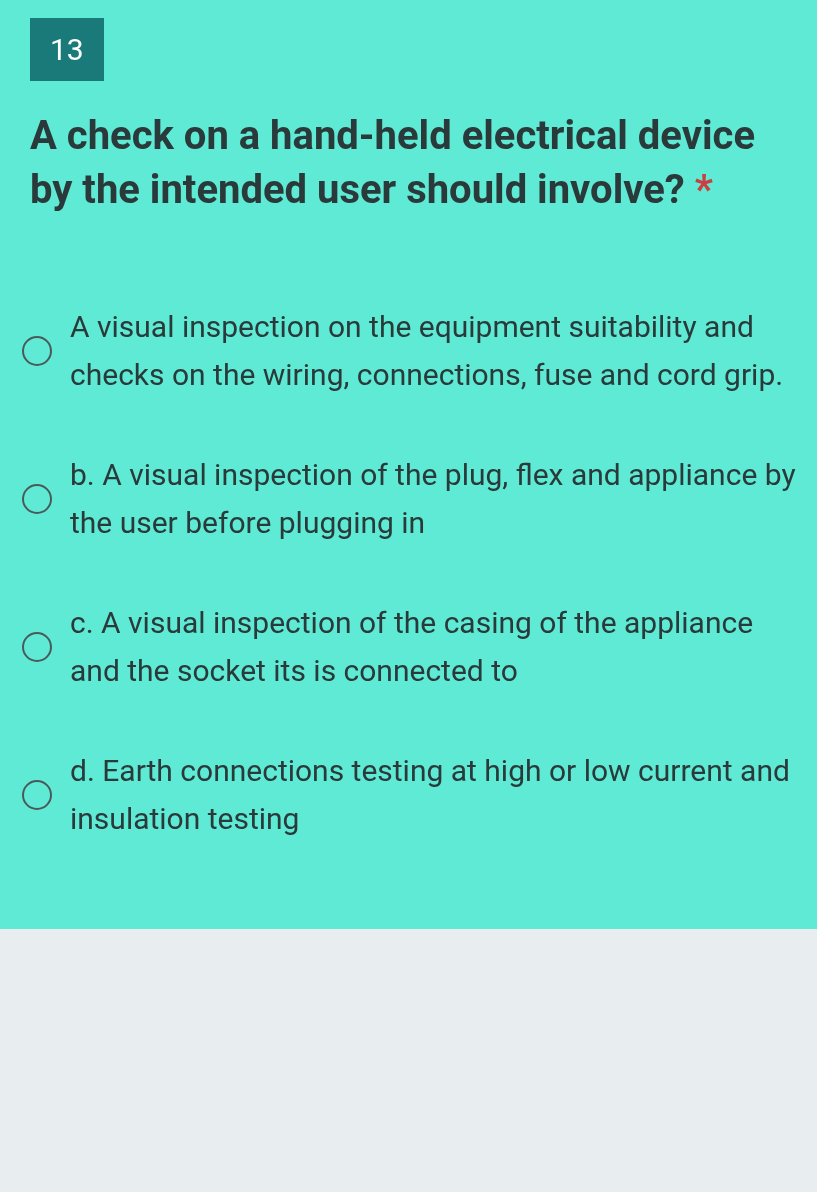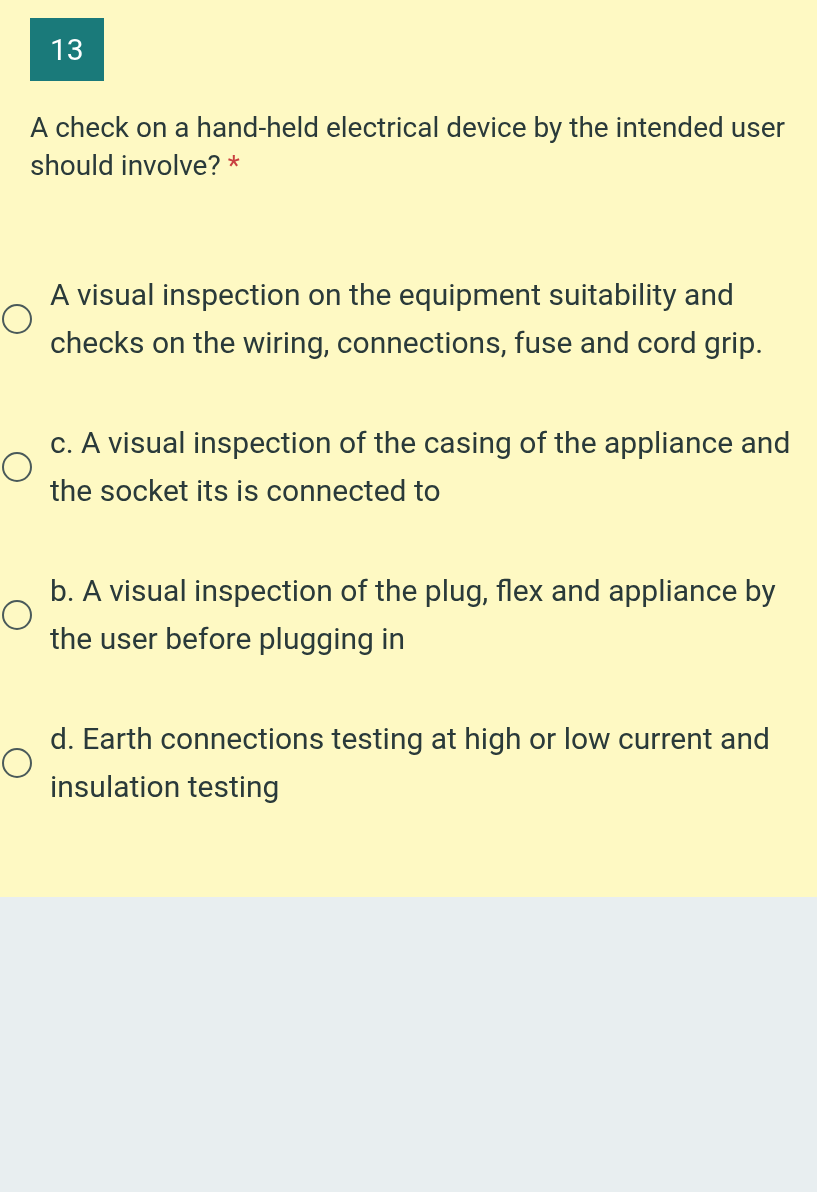--- a/index.html
+++ b/index.html
@@ -3,52 +3,53 @@
 <meta charset="utf-8">
 <style>
   * { box-sizing: border-box; margin: 0; padding: 0; }
   body {
     font-family: -apple-system, BlinkMacSystemFont, "Segoe UI", Roboto, Helvetica, Arial, sans-serif;
     background: #e8eef0;
     width: 817px;
     color: #2c3e3e;
   }
   .question-card {
-    background: #fef9c3;
+    background: #5eead4;
     width: 100%;
   }
   .question-header {
     padding: 18px 30px 30px 30px;
   }
   .question-number {
     display: inline-block;
     background: #1a7a7a;
     color: #ffffff;
     font-size: 30px;
     font-weight: 400;
     padding: 14px 20px;
     margin-bottom: 28px;
   }
   .question-text {
-    font-size: 28px;
+    font-size: 40px;
     line-height: 1.35;
     color: #2a3a3a;
-    font-weight: 400;
+    font-weight: 700;
   }
   .required-star {
     color: #c94040;
   }
   .points {
     font-size: 34px;
     color: #1a7a7a;
     font-weight: 400;
     margin-top: 4px;
   }
   .options {
     padding: 30px 18px 60px 0;
+    margin-left: 20px;
   }
   .option {
     display: flex;
     align-items: center;
     padding: 26px 0 26px 0;
     cursor: pointer;
   }
   .radio {
     flex: 0 0 auto;
     width: 30px;
@@ -83,26 +84,26 @@
 
   <div class="options">
 
     <label class="option">
       <span class="radio"></span>
       <span class="option-text">A visual inspection on the equipment suitability and checks on the wiring, connections, fuse and cord grip.</span>
     </label>
 
     <label class="option">
       <span class="radio"></span>
-      <span class="option-text">c. A visual inspection of the casing of the appli­ance and the socket its is connected to</span>
+      <span class="option-text">b. A visual inspection of the plug, flex and appli­ance by the user before plugging in</span>
     </label>
 
     <label class="option">
       <span class="radio"></span>
-      <span class="option-text">b. A visual inspection of the plug, flex and appli­ance by the user before plugging in</span>
+      <span class="option-text">c. A visual inspection of the casing of the appli­ance and the socket its is connected to</span>
     </label>
 
     <label class="option">
       <span class="radio"></span>
       <span class="option-text">d. Earth connections testing at high or low current and insulation testing</span>
     </label>
 
   </div>
 
 </div>

